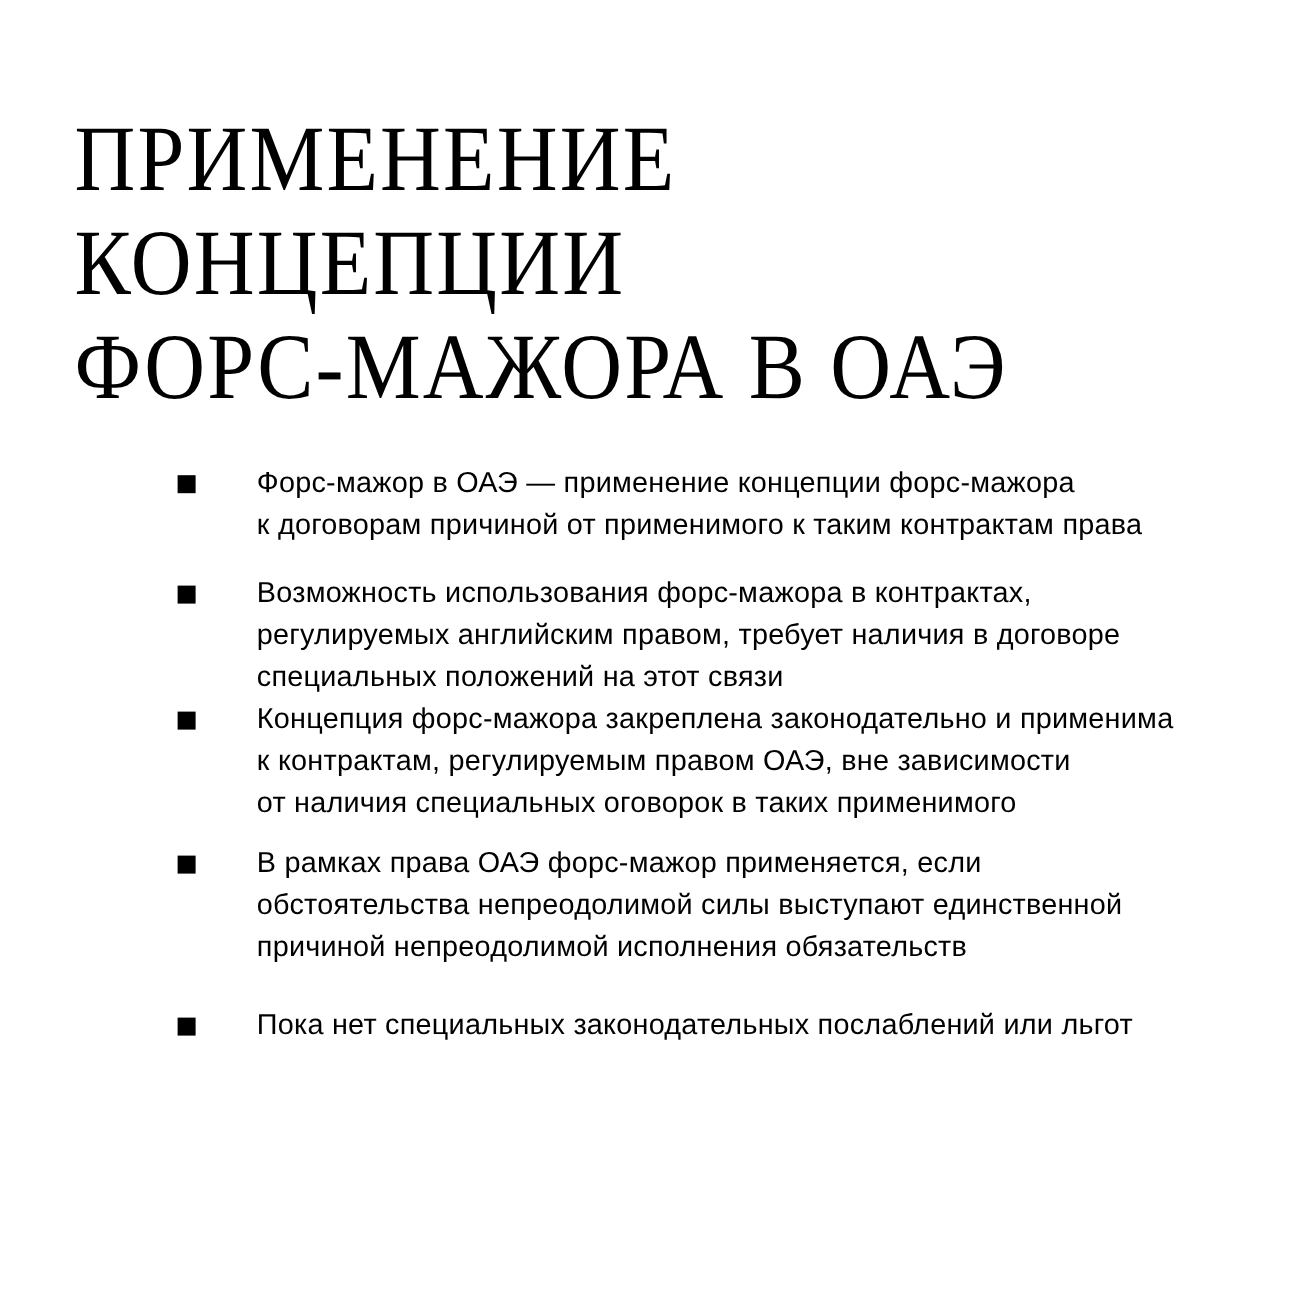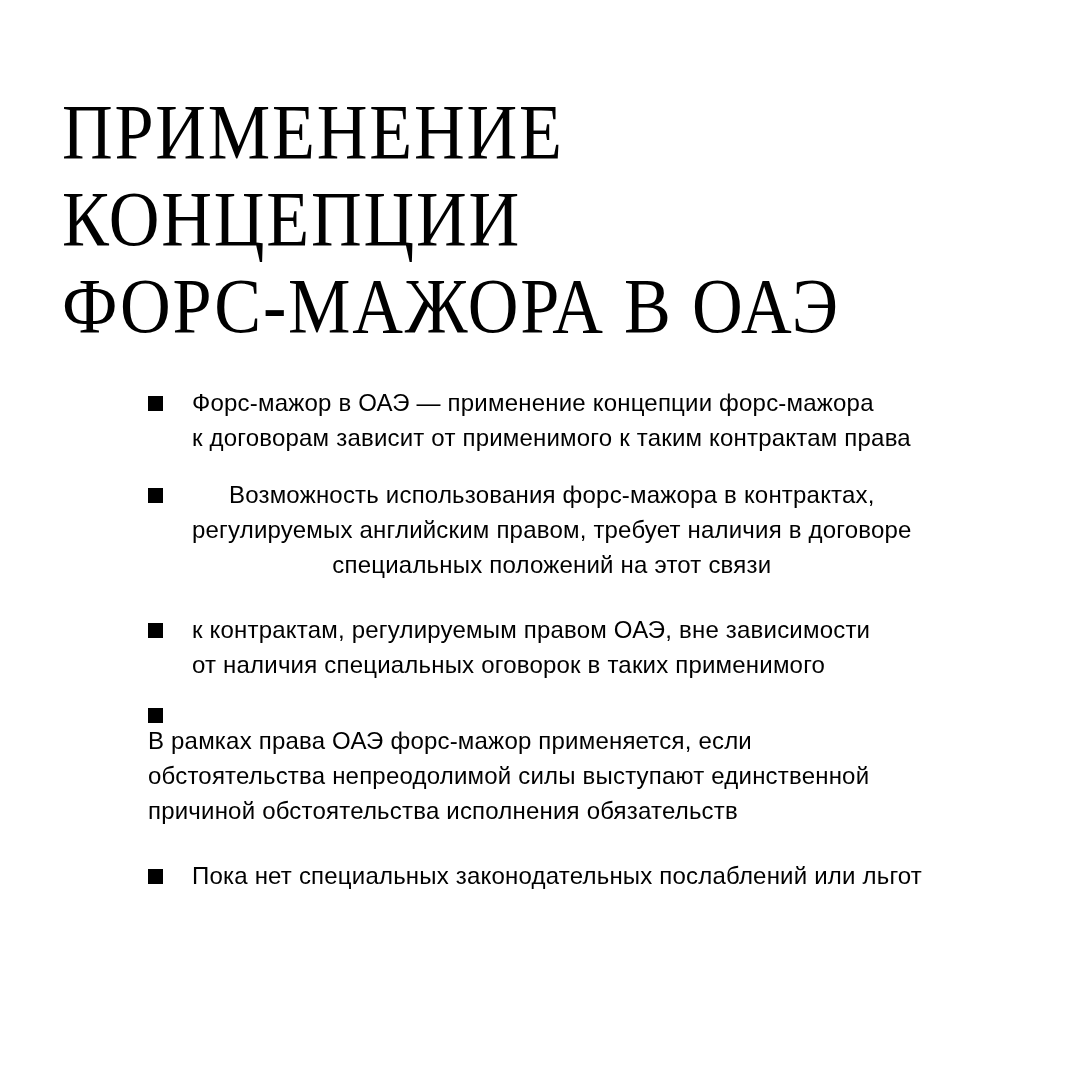--- a/index.html
+++ b/index.html
@@ -43,25 +43,26 @@
   
   .bullets{
     position:absolute;
     left:148px;
     top:385px;
     width:880px;
   }
   .bullet-item{
     display:flex;
     align-items:flex-start;
+    gap:22px;
   }
   .bullet-item:nth-child(1){margin-bottom:22px;}
-  .bullet-item:nth-child(2){margin-bottom:30px;text-align:center;}
+  .bullet-item:nth-child(2){}
   .bullet-item:nth-child(3){margin-bottom:15px;}
-  .bullet-item:nth-child(4){margin-bottom:30px;flex-direction:column;}
+  .bullet-item:nth-child(4){margin-bottom:30px;}
   .marker{
     flex:0 0 auto;
     width:15px;
     height:15px;
     margin-top:11px;
     margin-right:29px;
     background:var(--ink);
   }
   .bullet-text{
     color:var(--ink);
@@ -80,44 +81,45 @@
   <h1 class="title" id="title">
       <span class="title-line">ПРИМЕНЕНИЕ</span>
       <span class="title-line">КОНЦЕПЦИИ</span>
       <span class="title-line">ФОРС-МАЖОРА В ОАЭ</span>
     </h1>
   <div class="bullets" id="bullets">
       <div class="bullet-item">
         <span class="marker"></span>
         <div class="bullet-text">
           <div class="bullet-line">Форс-мажор в ОАЭ — применение концепции форс-мажора</div>
-          <div class="bullet-line">к договорам зависит от применимого к таким контрактам права</div>
+          <div class="bullet-line">к договорам причиной от применимого к таким контрактам права</div>
         </div>
       </div>
       <div class="bullet-item">
         <span class="marker"></span>
         <div class="bullet-text">
           <div class="bullet-line">Возможность использования форс-мажора в контрактах,</div>
           <div class="bullet-line">регулируемых английским правом, требует наличия в договоре</div>
           <div class="bullet-line">специальных положений на этот связи</div>
         </div>
       </div>
       <div class="bullet-item">
         <span class="marker"></span>
         <div class="bullet-text">
+          <div class="bullet-line">Концепция форс-мажора закреплена законодательно и применима</div>
           <div class="bullet-line">к контрактам, регулируемым правом ОАЭ, вне зависимости</div>
           <div class="bullet-line">от наличия специальных оговорок в таких применимого</div>
         </div>
       </div>
       <div class="bullet-item">
         <span class="marker"></span>
         <div class="bullet-text">
           <div class="bullet-line">В рамках права ОАЭ форс-мажор применяется, если</div>
           <div class="bullet-line">обстоятельства непреодолимой силы выступают единственной</div>
-          <div class="bullet-line">причиной обстоятельства исполнения обязательств</div>
+          <div class="bullet-line">причиной непреодолимой исполнения обязательств</div>
         </div>
       </div>
       <div class="bullet-item">
         <span class="marker"></span>
         <div class="bullet-text">
           <div class="bullet-line">Пока нет специальных законодательных послаблений или льгот</div>
         </div>
       </div>
     </div>
 </div>

